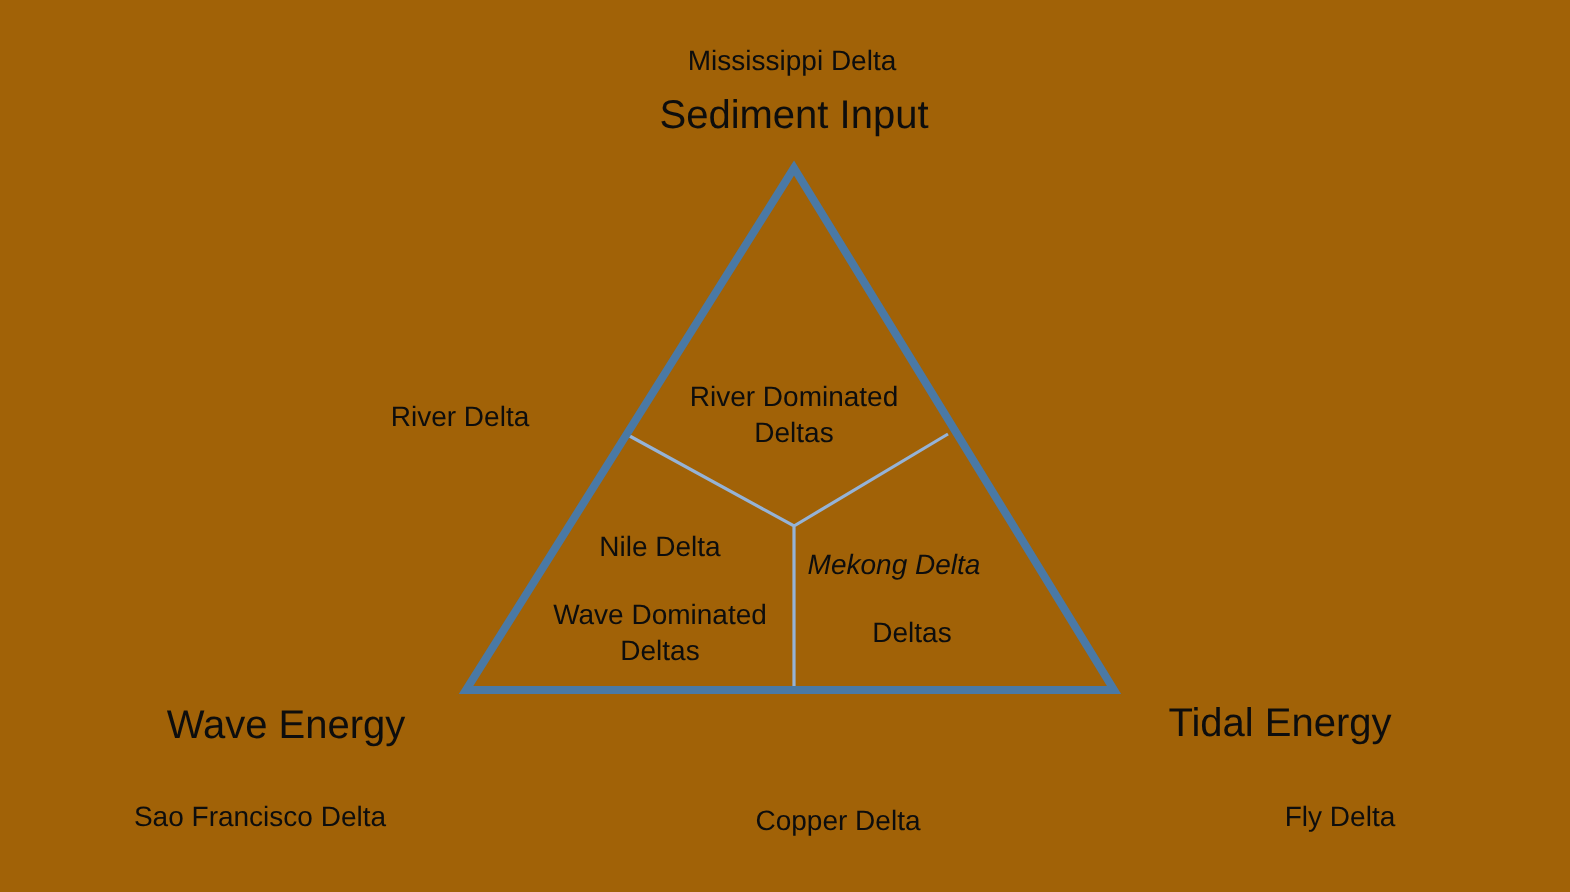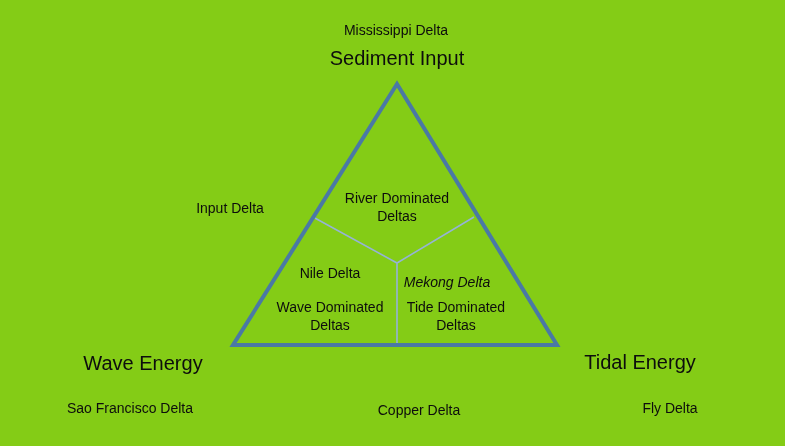--- a/index.html
+++ b/index.html
@@ -4,21 +4,21 @@
 <style>
   html, body {
     margin: 0;
     padding: 0;
     background: #ffffff;
   }
   .canvas {
     position: relative;
     width: 785px;
     height: 446px;
-    background: #84cc16;
+    background: #a16207;
     font-family: "Liberation Sans", sans-serif;
     color: #0d0d0d;
     overflow: hidden;
   }
   .diagram-svg {
     position: absolute;
     left: 0;
     top: 0;
     width: 785px;
     height: 446px;
@@ -51,36 +51,35 @@
 <div class="canvas">
 
   <svg class="diagram-svg" viewBox="0 0 785 446" xmlns="http://www.w3.org/2000/svg">
     <path d="M313,217 L397,263 L474,217 M397,263 L397,345" fill="none" stroke-width="1.6" stroke="#95b3d7"></path>
     <polygon points="397,84 233,345 557,345" fill="none" stroke-width="4" stroke-linejoin="miter" stroke="#4a79a5"></polygon>
   </svg>
 
   <div class="lbl small" style="left:396px; top:30px;">Mississippi Delta</div>
   <div class="lbl big" style="left:397px; top:58px;">Sediment Input</div>
 
-  <div class="lbl small" style="left:230px; top:208px;">Input Delta</div>
+  <div class="lbl small" style="left:230px; top:208px;">River Delta</div>
 
   <div class="lbl small region-name" style="left:397px; top:207px;">
     <span>River Dominated</span>
     <span>Deltas</span>
   </div>
 
   <div class="lbl small" style="left:330px; top:273px;">Nile Delta</div>
   <div class="lbl small region-name" style="left:330px; top:316px;text-align:center;">
     <span>Wave Dominated</span>
     <span>Deltas</span>
   </div>
 
   <div class="lbl small" style="left:447px; top:282px;font-style:italic;">Mekong Delta</div>
   <div class="lbl small region-name" style="left:456px; top:316px;">
-    <span>Tide Dominated</span>
     <span>Deltas</span>
   </div>
 
   <div class="lbl big" style="left:143px; top:363px;">Wave Energy</div>
   <div class="lbl big" style="left:640px; top:362px;">Tidal Energy</div>
 
   <div class="lbl small" style="left:130px; top:408px;">Sao Francisco Delta</div>
   <div class="lbl small" style="left:388px; top:410px;margin-left:31px;">Copper Delta</div>
   <div class="lbl small" style="left:670px; top:408px;">Fly Delta</div>
 

